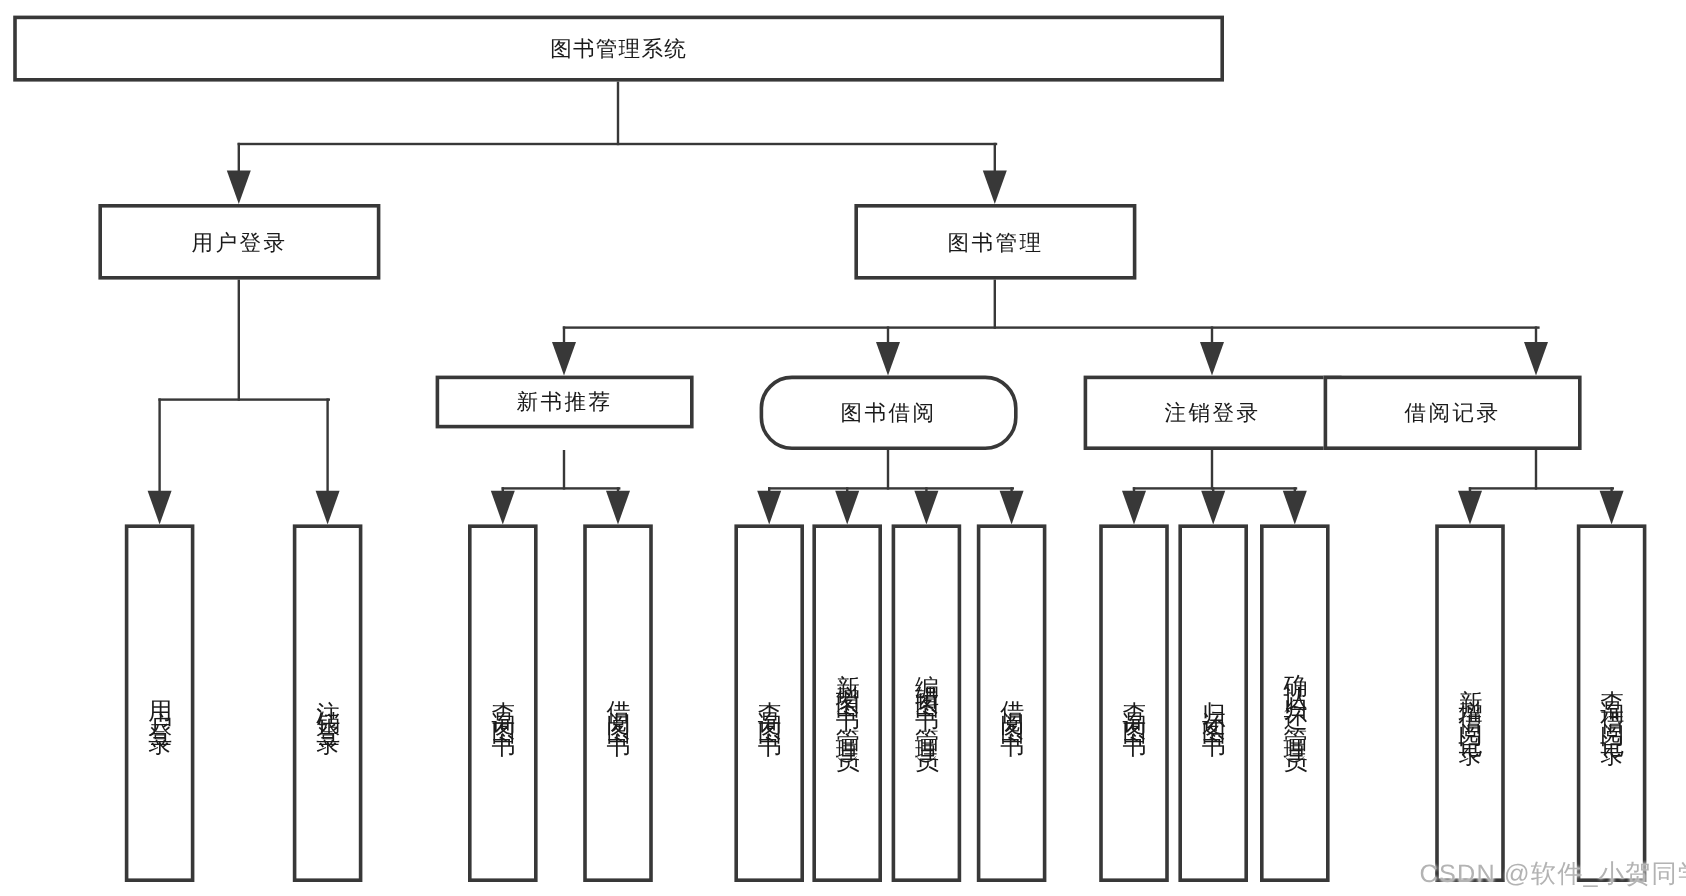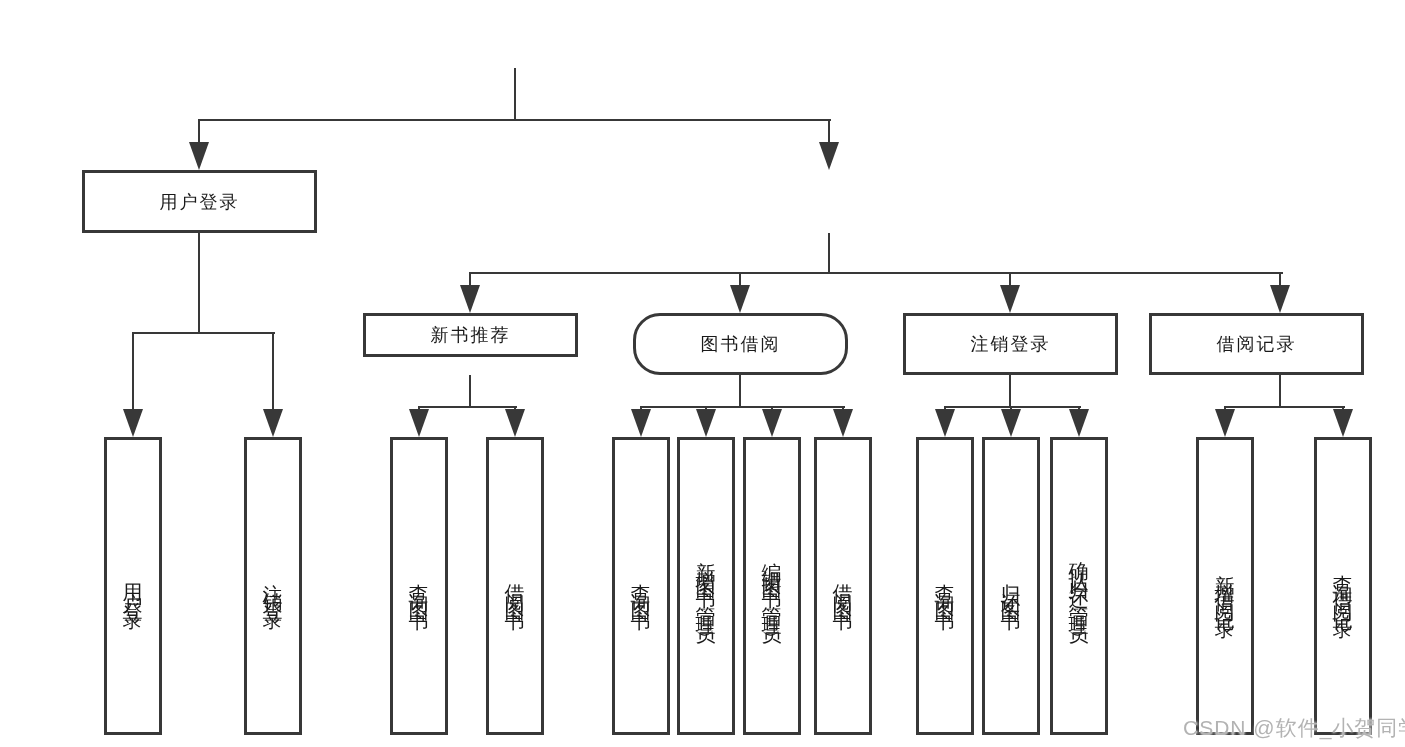--- a/index.html
+++ b/index.html
@@ -53,30 +53,36 @@
     white-space:nowrap;
     text-shadow:0 0 3px #ffffff, 0 0 3px #ffffff;
     z-index:10;
   }
 </style>
 </head>
 <body>
 
 <div class="canvas">
 
+  <div class="box" style="left:11px;top:13px;width:1009px;height:55px;">
+    <span class="root-label">图书管理系统</span>
+  </div>
 
   <div class="vl" style="left:514px;top:68px;height:53px;"></div>
   <div class="hl" style="left:198px;top:119px;width:633px;"></div>
   <div class="vl" style="left:198px;top:119px;height:27px;"></div>
   <div class="ar" style="left:189px;top:142px;"></div>
   <div class="vl" style="left:828px;top:119px;height:27px;"></div>
   <div class="ar" style="left:819px;top:142px;"></div>
 
   <div class="box" style="left:82px;top:170px;width:235px;height:63px;">
     <span class="hlabel">用户登录</span>
+  </div>
+  <div class="box" style="left:712px;top:170px;width:235px;height:63px;">
+    <span class="hlabel">图书管理</span>
   </div>
 
   <div class="vl" style="left:198px;top:233px;height:101px;"></div>
   <div class="hl" style="left:132px;top:332px;width:143px;"></div>
   <div class="vl" style="left:132px;top:332px;height:80px;"></div>
   <div class="ar" style="left:123px;top:409px;"></div>
   <div class="vl" style="left:272px;top:332px;height:80px;"></div>
   <div class="ar" style="left:263px;top:409px;"></div>
 
   <div class="vl" style="left:828px;top:233px;height:41px;"></div>
@@ -92,21 +98,21 @@
 
   <div class="box" style="left:363px;top:313px;width:215px;height:44px;">
     <span class="hlabel">新书推荐</span>
   </div>
   <div class="box" style="left:633px;top:313px;width:215px;height:62px;border-radius:27px;">
     <span class="hlabel">图书借阅</span>
   </div>
   <div class="box" style="left:903px;top:313px;width:215px;height:62px;">
     <span class="hlabel">注销登录</span>
   </div>
-  <div class="box" style="left:1149px;top:313px;width:215px;height:62px;">
+  <div class="box" style="left:1103px;top:313px;width:215px;height:62px;">
     <span class="hlabel">借阅记录</span>
   </div>
 
   <div class="vl" style="left:469px;top:375px;height:33px;"></div>
   <div class="hl" style="left:418px;top:406px;width:99px;"></div>
   <div class="vl" style="left:418px;top:406px;height:8px;"></div>
   <div class="ar" style="left:409px;top:409px;"></div>
   <div class="vl" style="left:514px;top:406px;height:8px;"></div>
   <div class="ar" style="left:505px;top:409px;"></div>
 

